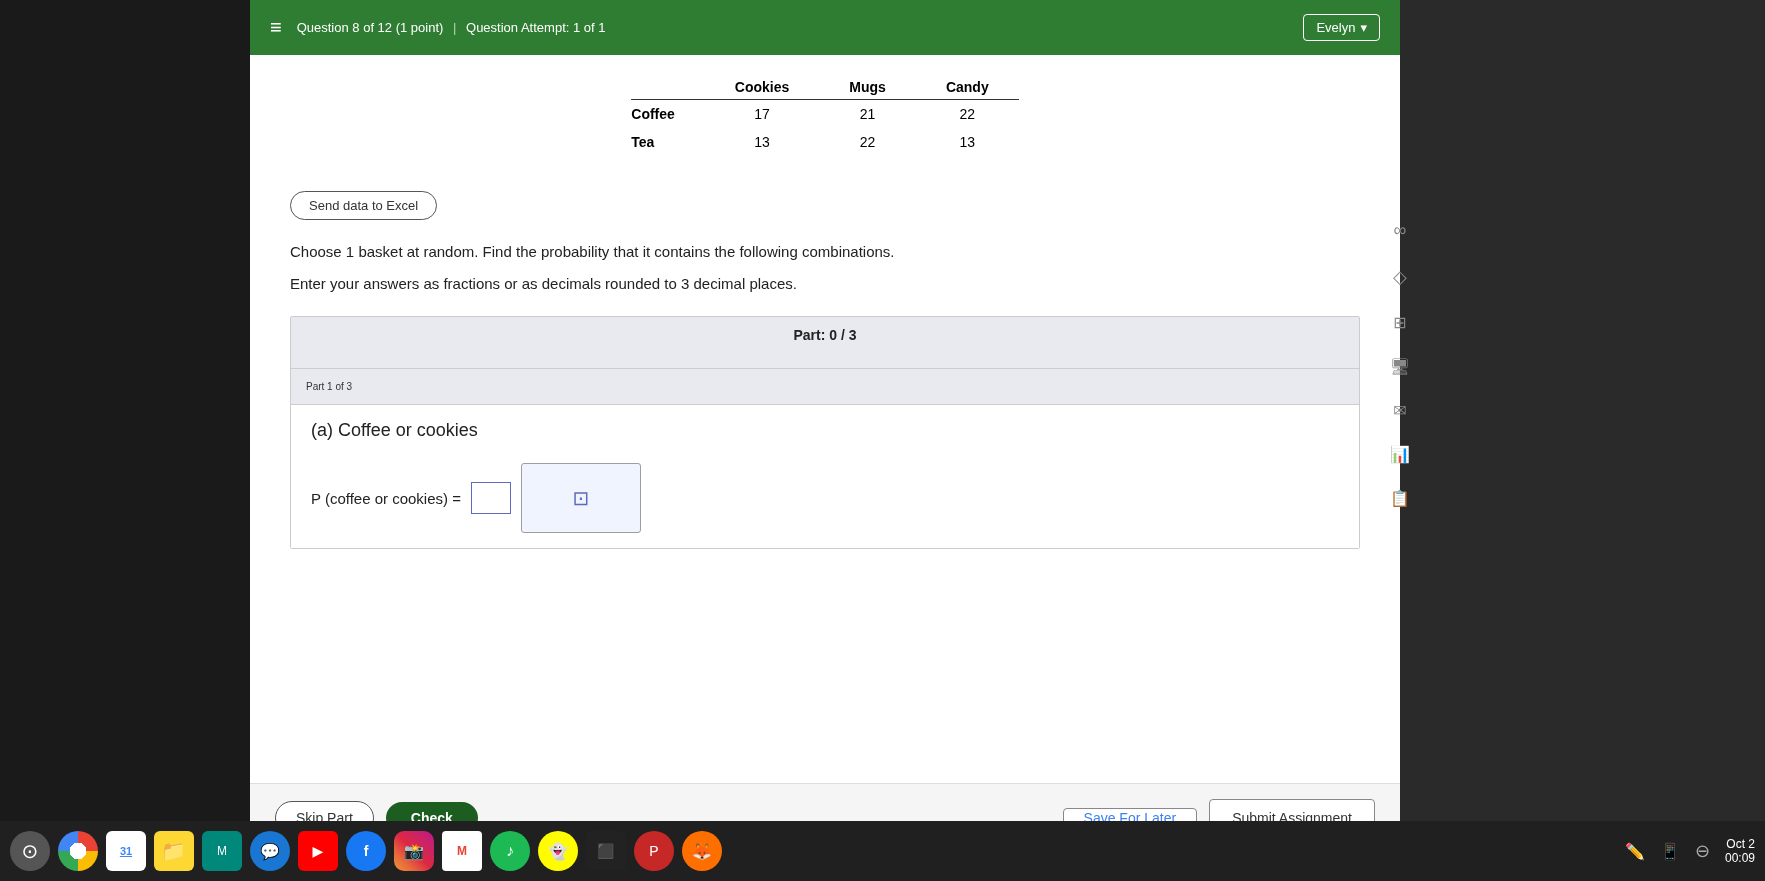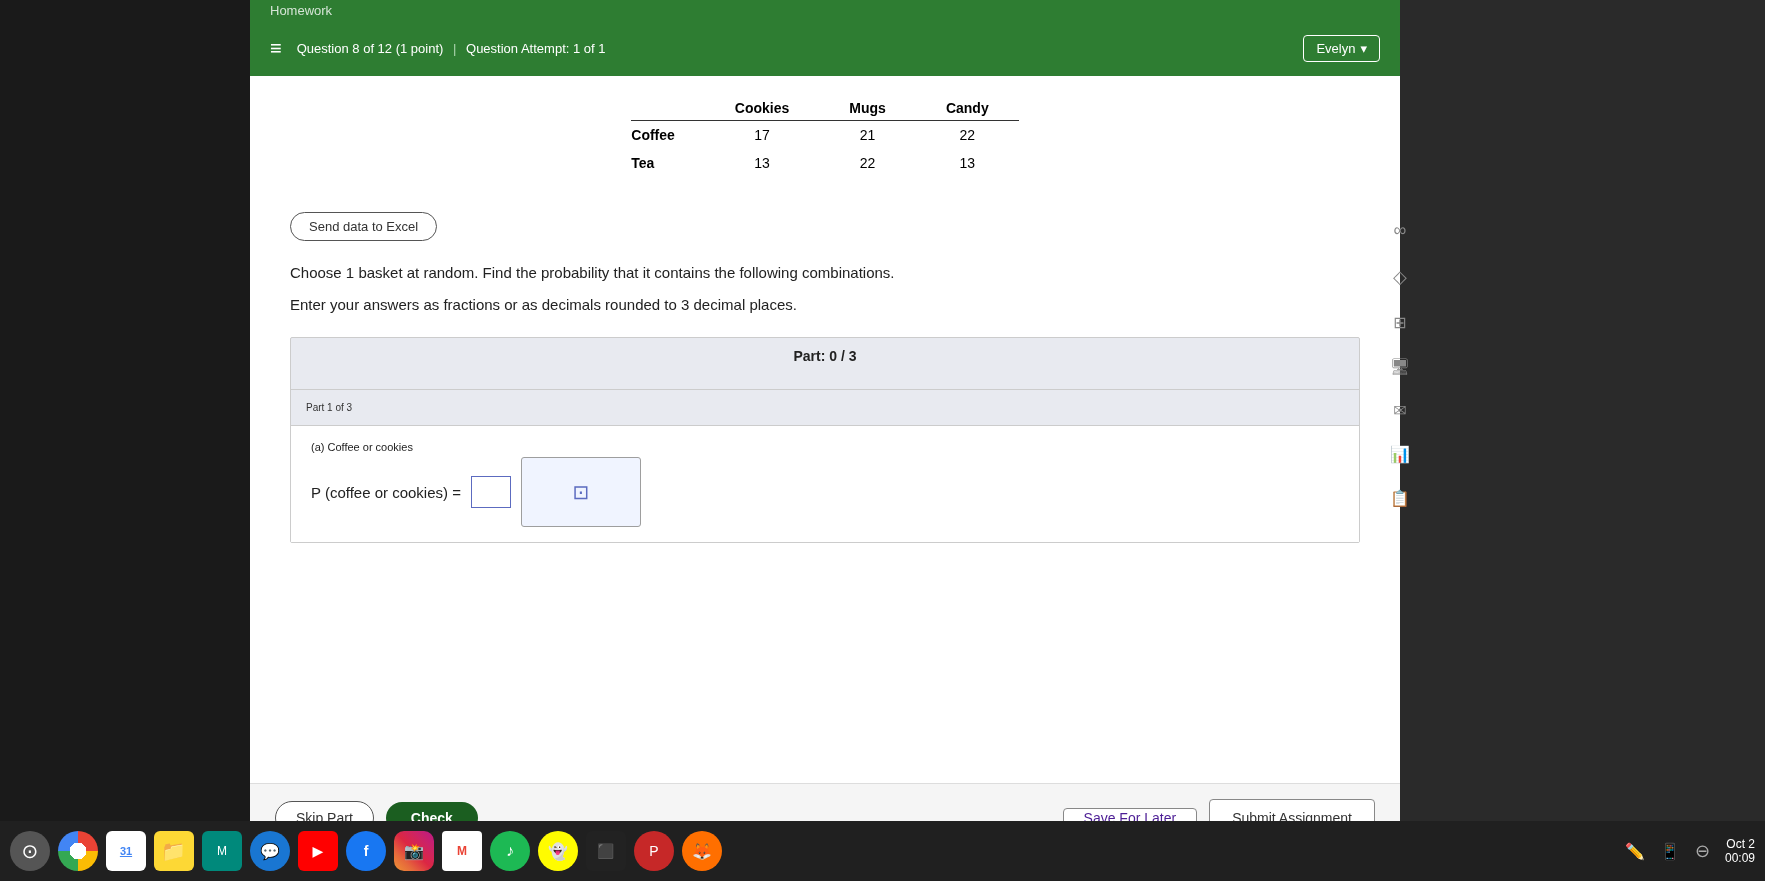--- a/index.html
+++ b/index.html
@@ -210,23 +210,23 @@
       border-bottom: 1px solid #ccc;
     }
 
     
     .question-content {
       background: white;
       padding: 15px 20px;
     }
 
     .question-label {
-      font-size: 11px;
+      font-size: 18px;
       color: #222;
-      margin-bottom: 4px;
+      margin-bottom: 22px;
     }
 
     .answer-row {
       display: flex;
       align-items: center;
       gap: 10px;
       font-size: 15px;
       color: #222;
     }
 
@@ -300,21 +300,21 @@
       padding: 8px 25px;
       font-size: 14px;
       cursor: pointer;
       font-weight: bold;
     }
 
     .btn-save {
       border: 1.5px solid #888;
       border-radius: 4px;
       background: white;
-      color: #4c1d95;
+      color: #3b82f6;
       padding: 1px 20px;
       font-size: 14px;
       cursor: pointer;
       text-decoration: underline;
     }
 
     .btn-submit {
       border: 1.5px solid #888;
       border-radius: 4px;
       background: white;
@@ -403,23 +403,20 @@
       flex-shrink: 0;
     }
   </style>
 </head>
 <body>
 
 <div class="bg-dark"></div>
 
 <div class="main-window">
 
-  <div class="app-name-bar">
-    <span>Homework</span>
-  </div>
 
   <div class="header-bar">
     <div class="header-left">
       <span class="hamburger-icon">≡</span>
       <span class="header-title">
         <span>Question 8 of 12 (1 point)</span>
         <span style="margin:0 6px;color:#aed6b0">|</span>
         <span>Question Attempt: 1 of 1</span>
       </span>
     </div>

